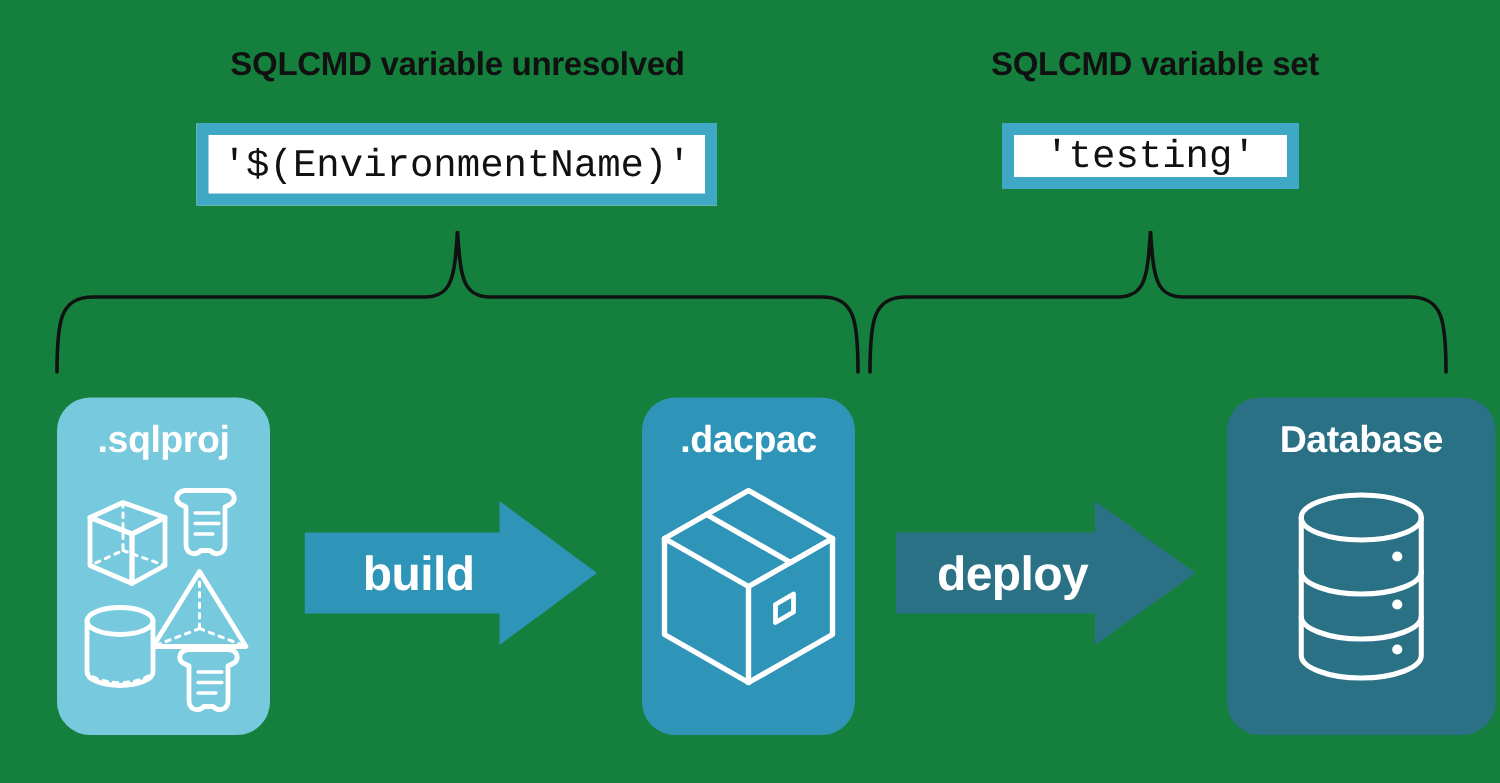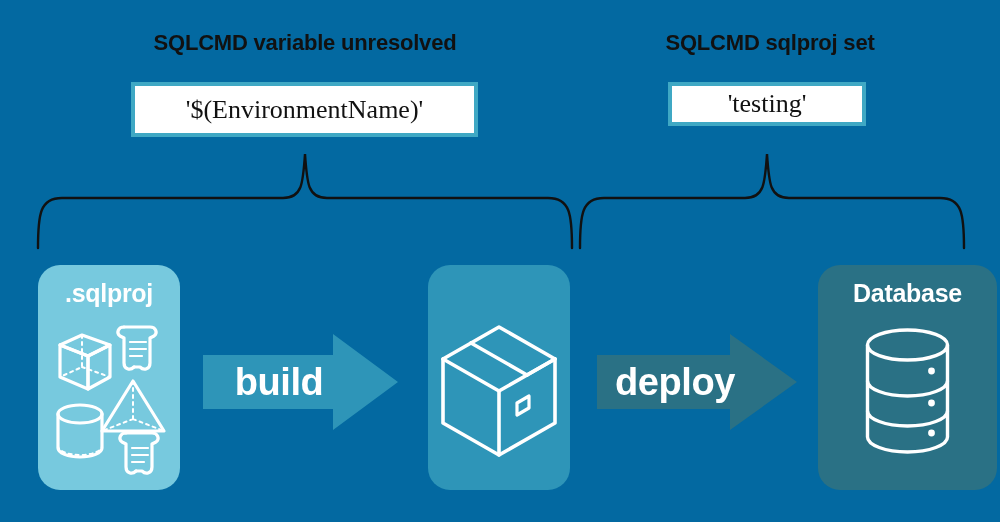--- a/index.html
+++ b/index.html
@@ -7,21 +7,21 @@
     padding: 0;
     background: #ffffff;
   }
   body {
     font-family: "Liberation Sans", sans-serif;
   }
   #stage {
     position: relative;
     width: 1000px;
     height: 522px;
-    background: #0369a1;
+    background: #15803d;
     overflow: hidden;
   }
 
   
   .section-title {
     position: absolute;
     font-family: "Liberation Sans", sans-serif;
     font-weight: bold;
     font-size: 22px;
     color: #111111;
@@ -29,26 +29,26 @@
     white-space: nowrap;
     text-align: center;
   }
   #title-left  { left: 0px;  top: 30px; width: 610px; }
   #title-right { left: 610px; top: 30px; width: 320px; }
 
   
   .value-box {
     position: absolute;
     box-sizing: border-box;
-    border: 4px solid #8b5cf6;
+    border: 8px solid #8b5cf6;
     background: #ffffff;
     display: flex;
     align-items: center;
     justify-content: center;
-    font-family: Liberation Serif, serif;
+    font-family: Liberation Mono, monospace;
     font-size: 26px;
     color: #111111;
     letter-spacing: 0px;
   }
   #box-left  { left: 131px; top: 82px; width: 347px; height: 55px; }
   #box-right { left: 668px; top: 82px; width: 198px; height: 44px; }
 
   
   #brace-layer {
     position: absolute;
@@ -100,34 +100,34 @@
     position: absolute;
     top: 0;
     left: 0;
     width: 78%;
     height: 100%;
     display: flex;
     align-items: center;
     justify-content: center;
     font-family: "Liberation Sans", sans-serif;
     font-weight: bold;
-    font-size: 38px;
+    font-size: 32px;
     color: #ffffff;
     letter-spacing: -0.4px;
     pointer-events: none;
   }
 </style>
 </head>
 <body>
 
 <div id="stage">
 
   <div class="section-title" id="title-left">SQLCMD variable unresolved</div>
 
-  <div class="section-title" id="title-right">SQLCMD sqlproj set</div>
+  <div class="section-title" id="title-right">SQLCMD variable set</div>
 
   <div class="value-box" id="box-left" style="border-color: rgb(63, 168, 196);">'$(EnvironmentName)'</div>
 
   <div class="value-box" id="box-right" style="border-color: rgb(63, 168, 196);">'testing'</div>
 
   <svg id="brace-layer" viewBox="0 0 1000 110">
 
     <path fill="none" stroke="#111111" stroke-width="2.4" stroke-linecap="round" d="M 38 108
              C 38 74, 40 58, 62 58
              L 283 58
@@ -177,20 +177,21 @@
         <g>
           <path d="M 88 118 C 82 118, 80 124, 84 127 L 88 129 L 88 152 C 88 158, 94 160, 98 156"></path>
           <path d="M 88 118 L 114 118 C 120 118, 122 124, 118 127 L 114 129 L 114 152 C 114 158, 108 160, 104 156 L 98 156"></path>
           <path stroke-width="2.2" d="M 94 133 L 110 133 M 94 140 L 110 140 M 94 147 L 106 147"></path>
         </g>
       </g>
     </svg>
   </div>
 
   <div class="card" id="card-dacpac" style="background: rgb(46, 149, 184);">
+    <div class="card-label">.dacpac</div>
     <svg class="card-art" viewBox="0 0 142 170">
       <g fill="none" stroke="#ffffff" stroke-width="3.6" stroke-linejoin="round" stroke-linecap="round">
 
         <path d="M 71 12 L 127 44 L 127 108 L 71 140 L 15 108 L 15 44 Z"></path>
 
         <path d="M 15 44 L 71 76 L 127 44"></path>
         <path d="M 71 76 L 71 140"></path>
 
         <path d="M 43 28 L 99 60"></path>
         <path d="M 99 60 L 127 44"></path>

